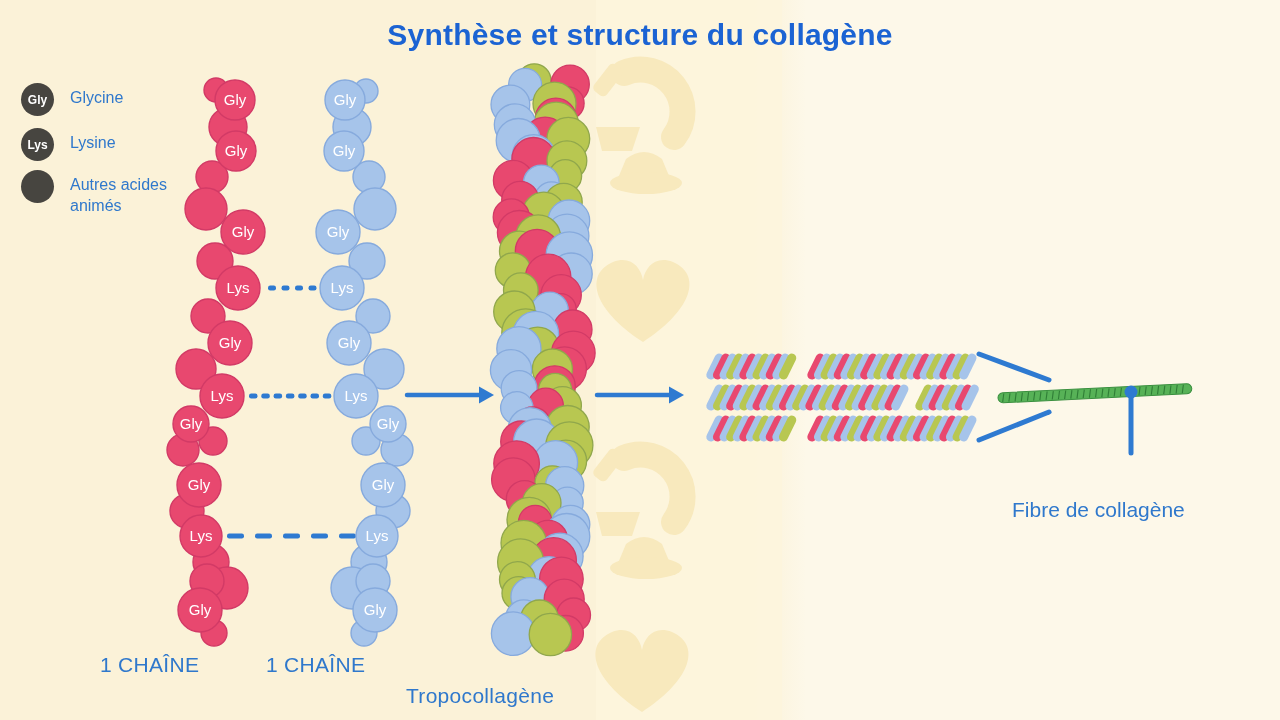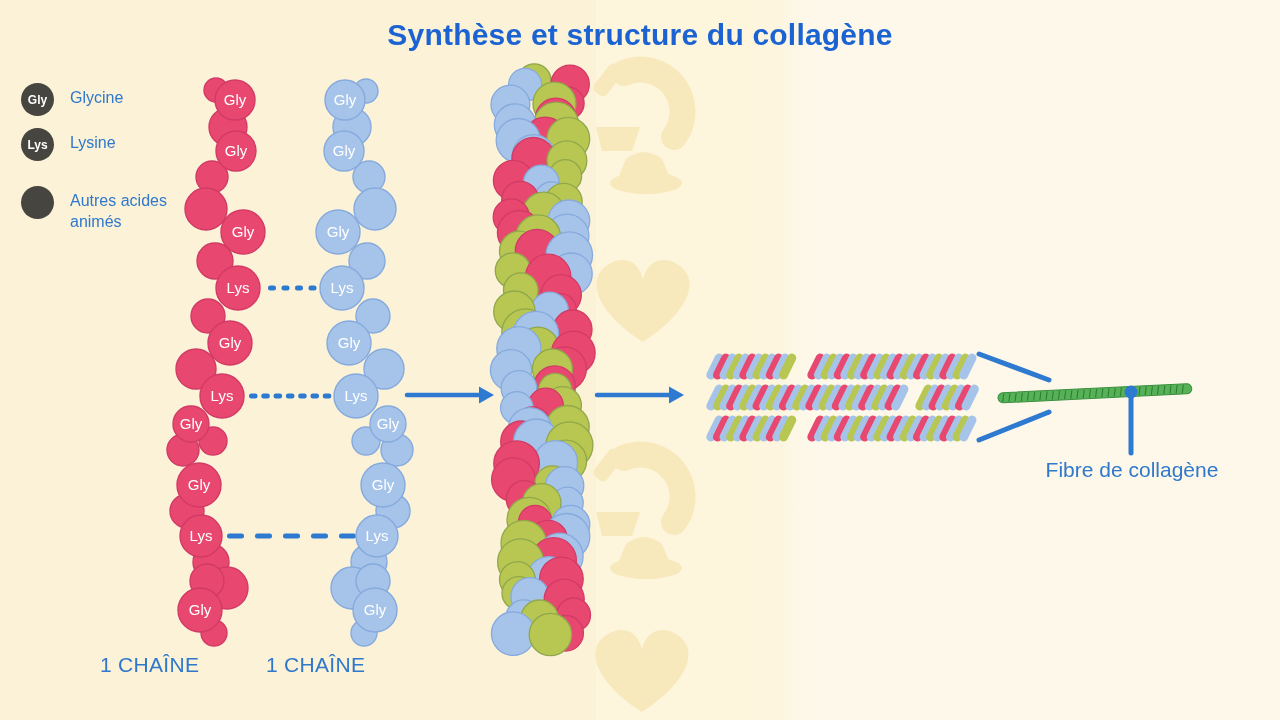--- a/index.html
+++ b/index.html
@@ -15,21 +15,21 @@
   }
   .legend{position:absolute;left:0;top:0;width:330px;height:230px;}
   .legend-row{position:absolute;left:21px;display:flex;align-items:flex-start;}
   .badge{
     width:33px;height:33px;border-radius:50%;background:#474540;color:#ffffff;
     display:flex;align-items:center;justify-content:center;
     font-size:12px;font-weight:bold;flex:0 0 33px;
   }
   .legend-label{margin-left:16px;font-size:16px;line-height:21px;color:#2f78cc;padding-top:4px;}
   .caption{position:absolute;text-align:left;font-size:21px;color:#2f78cc;letter-spacing:.3px;}
-  .fiber-label{position:absolute;text-align:center;font-size:21px;color:#2f78cc;}
+  .fiber-label{position:absolute;font-size:21px;color:#2f78cc;margin-top:40px;}
 </style>
 </head>
 <body>
 
 <div class="canvas">
   <svg id="diagram" width="1280" height="720">
       <rect x="596" y="0" width="186" height="720" fill="#fdf5dd" opacity="0.9"></rect>
       <g fill="#f8e9bd">
         <path d="M 624 73 A 42 42 0 0 1 674 137" stroke="#f8e9bd" stroke-width="26" fill="none" stroke-linecap="round"></path>
         <rect x="600" y="63" width="16" height="34" rx="5" transform="rotate(38 608 80)"></rect>
@@ -414,22 +414,23 @@
 
   <div class="legend">
     <div class="legend-row" style="top:83px">
       <span class="badge">Gly</span>
       <span class="legend-label">Glycine</span>
     </div>
     <div class="legend-row" style="top:128px">
       <span class="badge">Lys</span>
       <span class="legend-label">Lysine</span>
     </div>
-    <div class="legend-row" style="top:186px">
+    <div class="legend-row" style="top:170px">
       <span class="badge"></span>
       <span class="legend-label"><span>Autres acides</span><br><span>animés</span></span>
     </div>
   </div>
 
   <div class="caption" style="left:100px;top:653px;width:200px">1 CHAÎNE</div>
   <div class="caption" style="left:266px;top:653px;width:200px">1 CHAÎNE</div>
+  <div class="caption" style="left:406px;top:684px;width:264px">Tropocollagène</div>
   <div class="fiber-label" style="left:1012px;top:458px;width:240px">Fibre de collagène</div>
 </div>
 
 </body></html>

